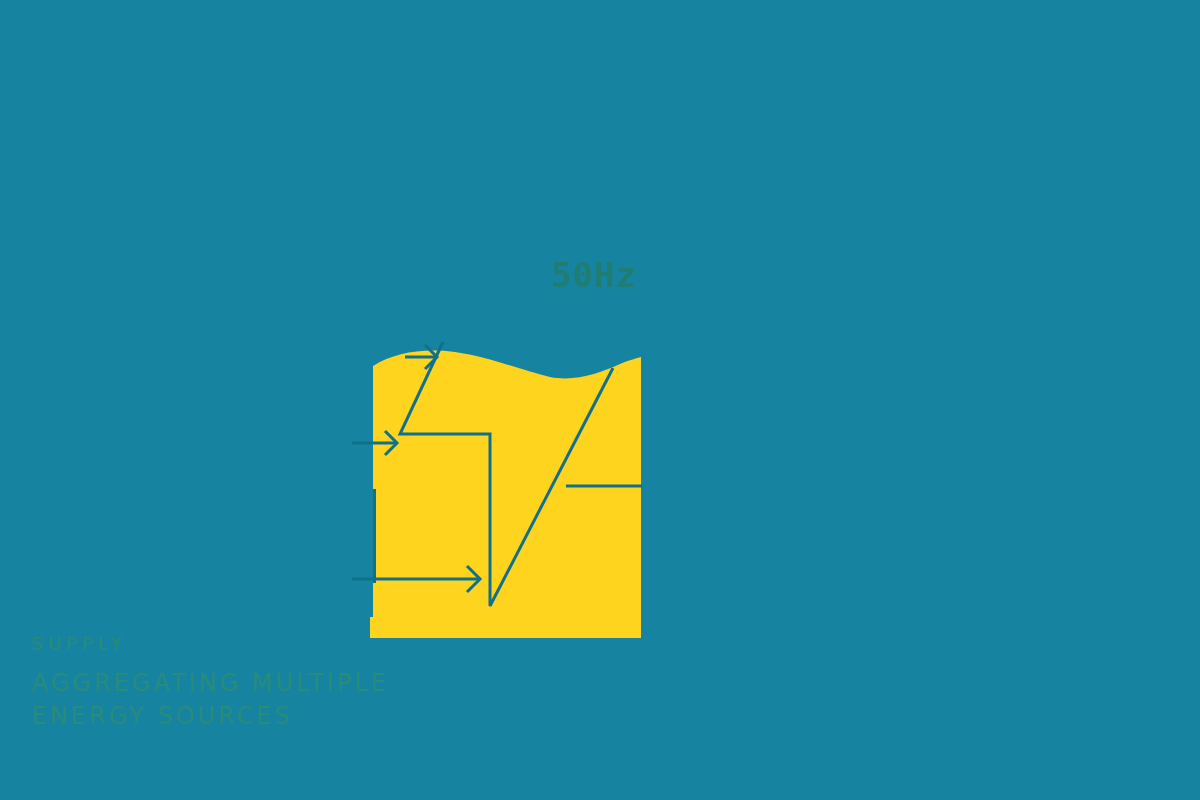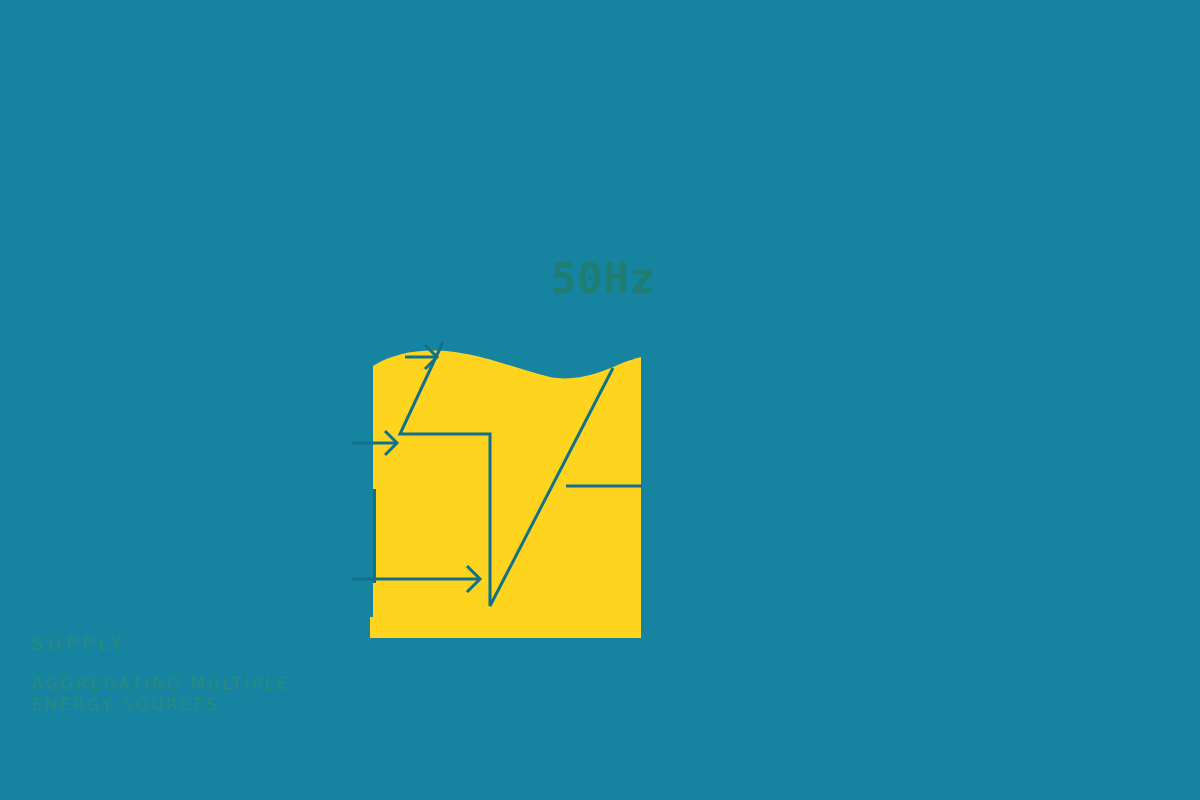--- a/index.html
+++ b/index.html
@@ -30,47 +30,47 @@
     stroke-width: 3;
     stroke-linecap: butt;
     stroke-linejoin: miter;
   }
   .frequency-label {
     position: absolute;
     left: 551px;
     top: 258px;
     font-family: "DejaVu Sans Mono", "Liberation Mono", monospace;
     font-weight: bold;
-    font-size: 42px;
+    font-size: 34px;
     line-height: 1;
     letter-spacing: 1px;
     color: var(--frequency-color, #1F7D72);
   }
   .caption {
     position: absolute;
     left: 32px;
     top: 630px;
   }
   .caption-title {
     font-size: 18px;
     line-height: 28px;
     font-weight: 500;
     letter-spacing: 5px;
     color: var(--title-color, #2E8C6E);
   }
   .caption-sub {
-    font-size: 16px;
+    font-size: 24px;
     line-height: 21px;
     font-weight: 400;
     letter-spacing: 3px;
     color: var(--subtitle-color, #2F8C74);
     opacity: 0.88;
   }
   .caption-sub.first { margin-top: 15px; }
-  .caption-sub.second { }
+  .caption-sub.second { margin-top: 12px; }
 </style>
 </head>
 <body>
 
 <div class="stage">
 
   <svg class="illustration" width="1200" height="800" viewBox="0 0 1200 800">
 
     <path class="shape-fill" d="M 373 366
          C 395 352, 425 348, 455 352

